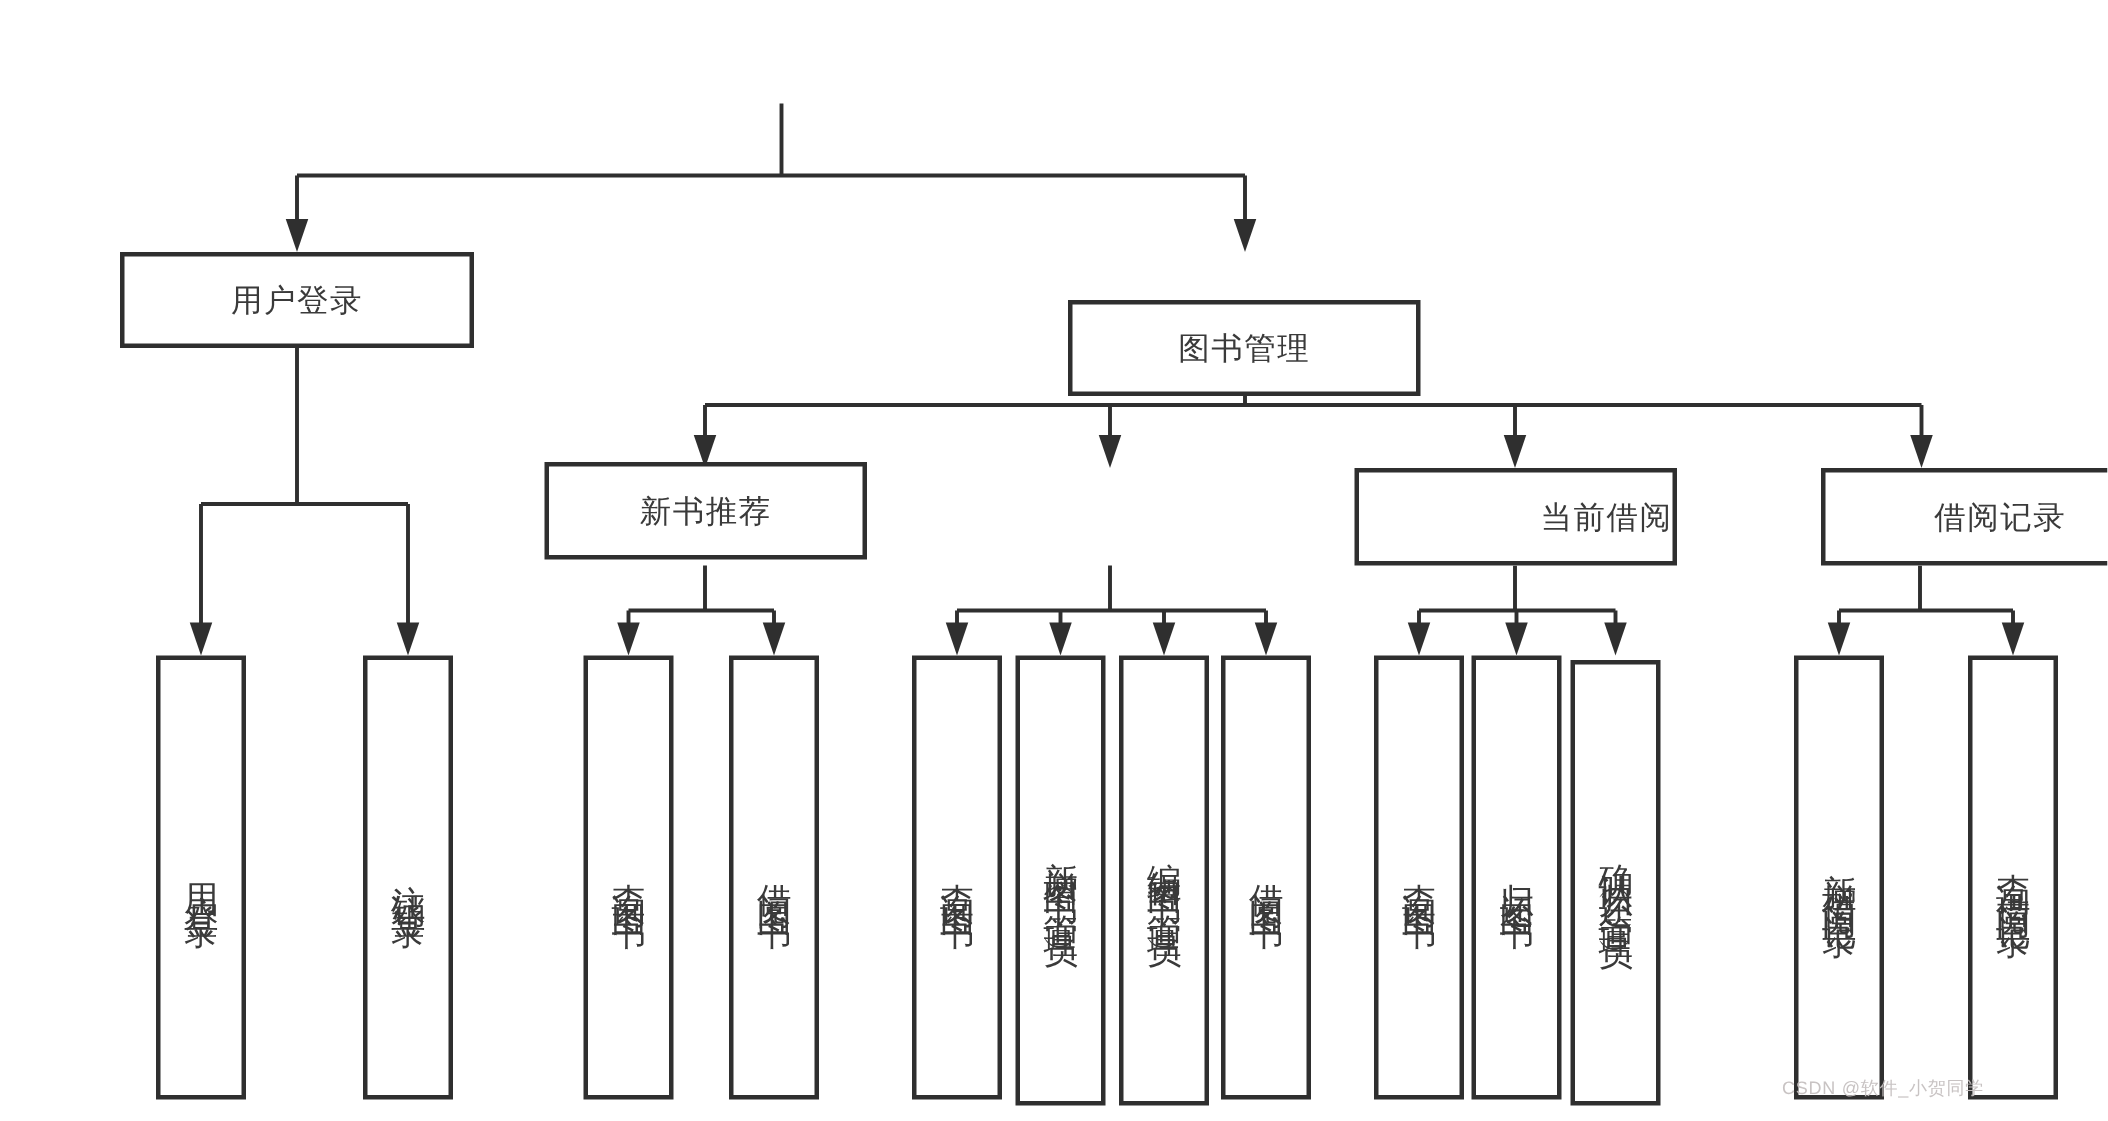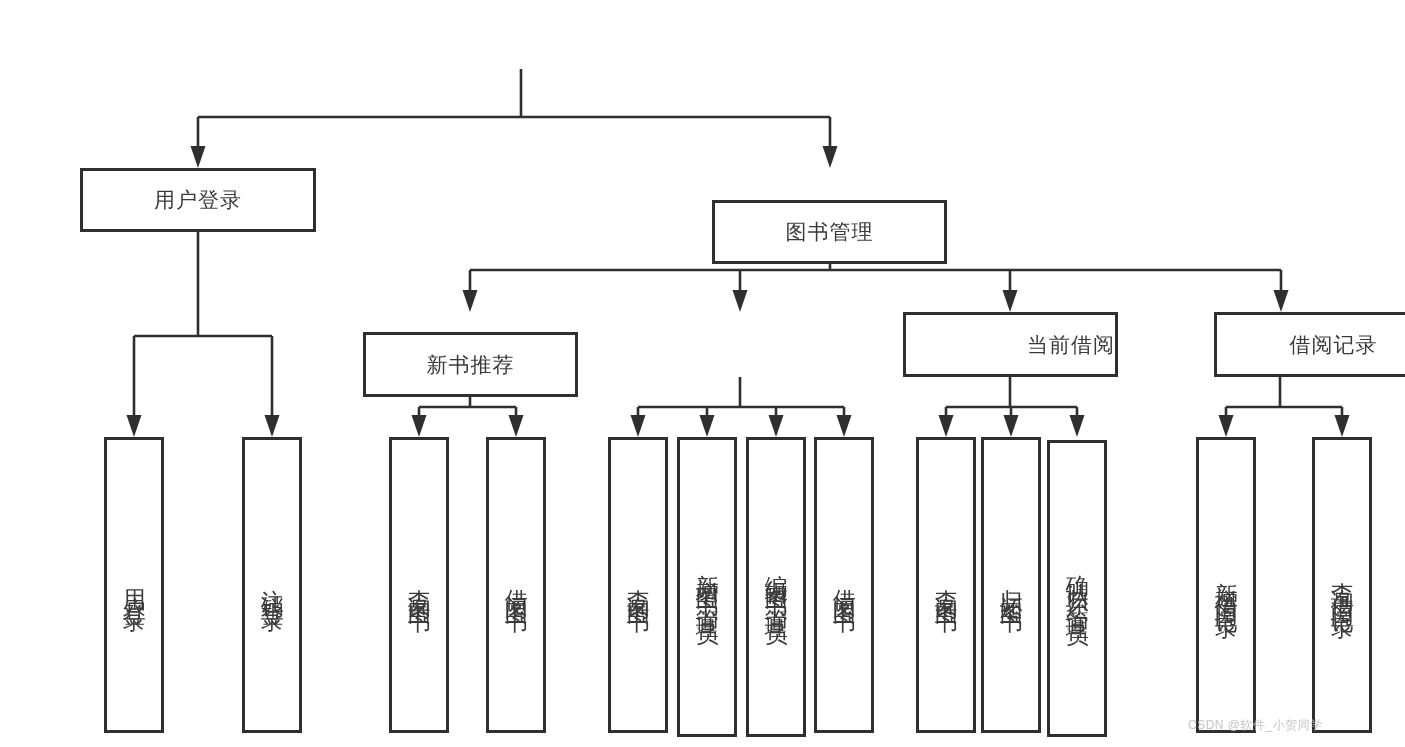--- a/index.html
+++ b/index.html
@@ -82,21 +82,21 @@
   </svg>
 
 
   <div class="box" style="left:80px; top:168px; width:236px; height:64px;">
     <span class="h-label">用户登录</span>
   </div>
   <div class="box" style="left:712px; top:168px; width:235px; height:64px;margin-top:32px;">
     <span class="h-label">图书管理</span>
   </div>
 
-  <div class="box" style="left:363px; top:332px; width:215px; height:65px;">
+  <div class="box" style="left:363px; top:308px; width:215px; height:65px;">
     <span class="h-label">新书推荐</span>
   </div>
   <div class="box" style="left:903px; top:312px; width:215px; height:65px;justify-content:flex-end;">
     <span class="h-label">当前借阅</span>
   </div>
   <div class="box" style="left:1214px; top:312px; width:215px; height:65px;padding-left:24px;">
     <span class="h-label">借阅记录</span>
   </div>
 
   <div class="box leaf" style="left:104px; top:437px; width:60px; height:296px;">

